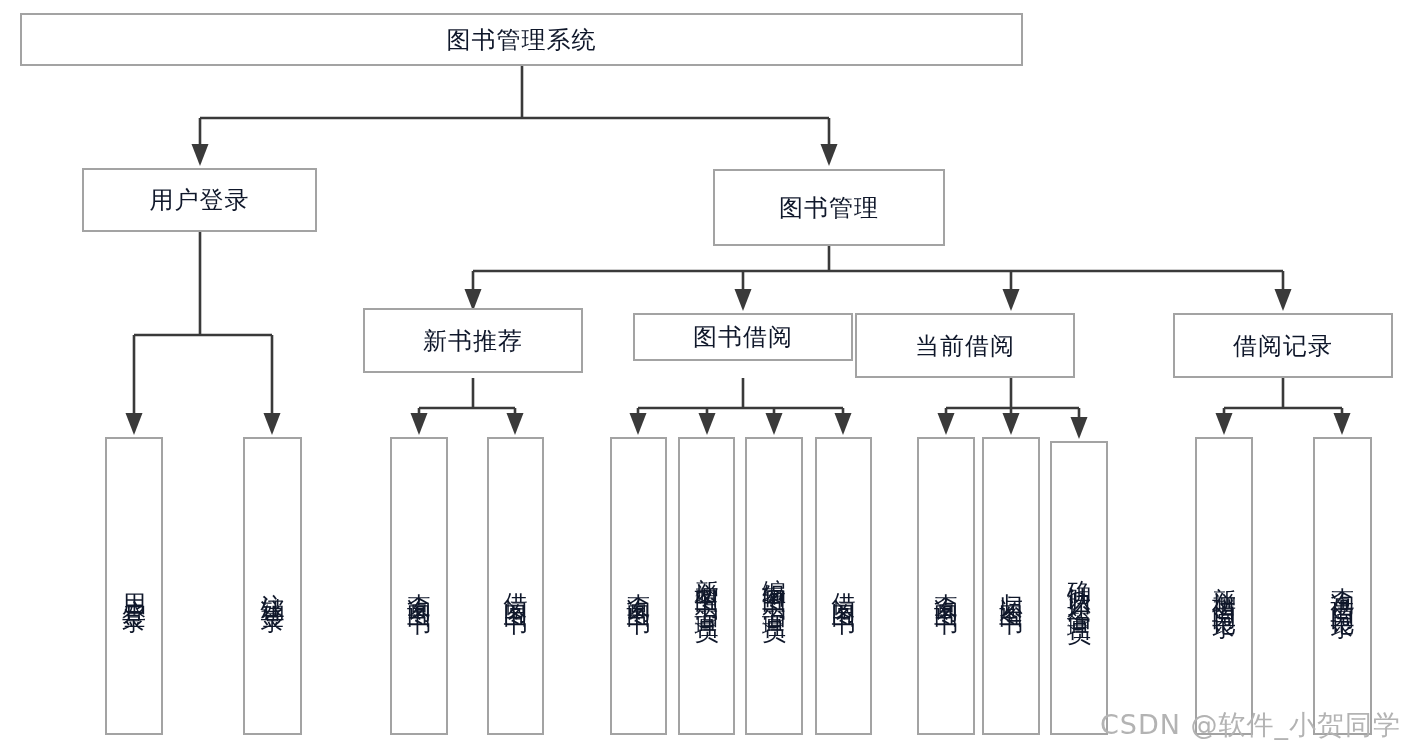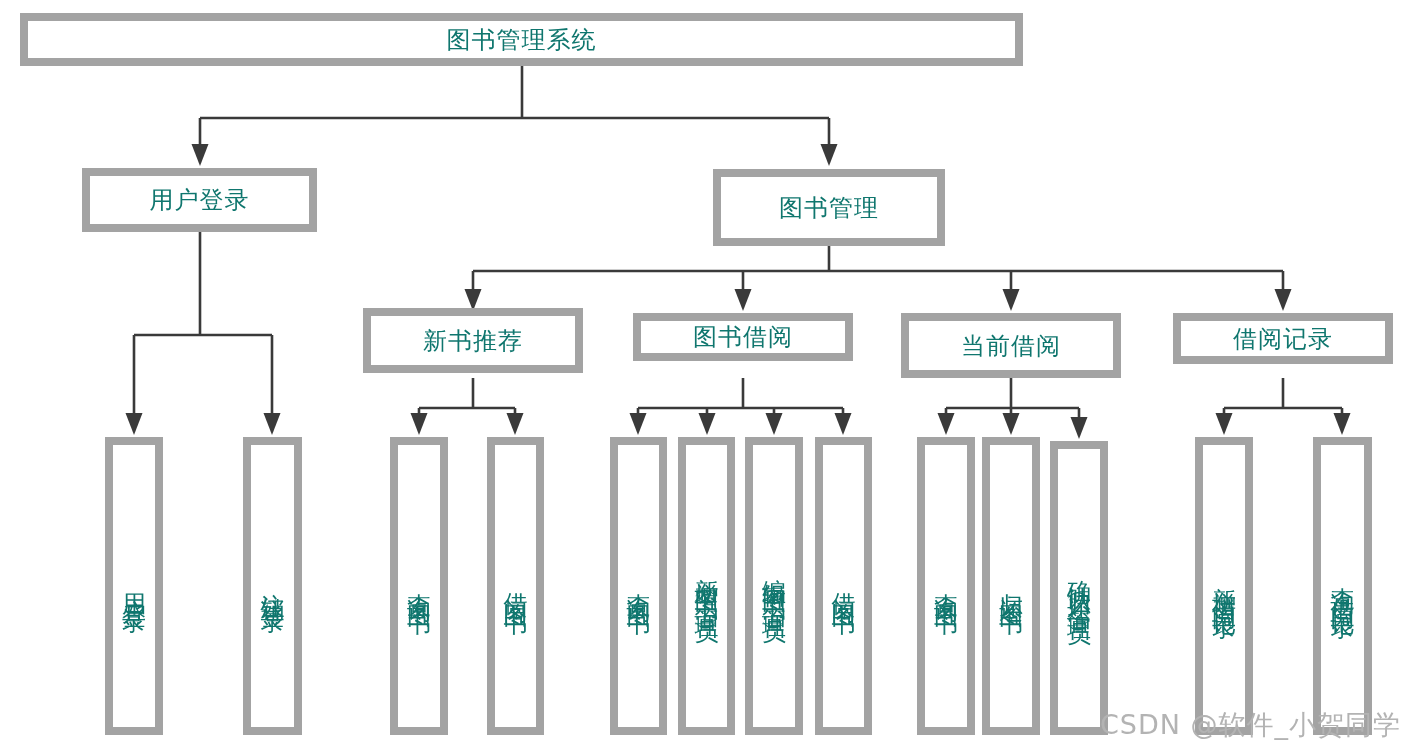--- a/index.html
+++ b/index.html
@@ -13,23 +13,23 @@
   }
   .connectors {
     position: absolute;
     left: 0; top: 0;
     width: 1405px; height: 747px;
     pointer-events: none;
   }
   .node {
     position: absolute;
     box-sizing: border-box;
-    border: 8px solid #a3a3a3;
+    border: 2px solid #a3a3a3;
     background: #ffffff;
-    color: #0f766e;
+    color: #0f172a;
     display: flex;
     align-items: center;
     justify-content: center;
     font-size: 24px;
     line-height: 1;
     text-align: center;
   }
   .h-node { letter-spacing: 1px; }
   .v-node {
     writing-mode: vertical-rl;
@@ -93,22 +93,22 @@
     </g>
   </svg>
 
   <div class="node h-node" style="left:20px; top:13px; width:1003px; height:53px;">图书管理系统</div>
 
   <div class="node h-node" style="left:82px; top:168px; width:235px; height:64px;">用户登录</div>
   <div class="node h-node" style="left:713px; top:169px; width:232px; height:77px;">图书管理</div>
 
   <div class="node h-node" style="left:363px; top:308px; width:220px; height:65px;">新书推荐</div>
   <div class="node h-node" style="left:633px; top:313px; width:220px; height:48px;">图书借阅</div>
-  <div class="node h-node" style="left:901px; top:313px; width:220px; height:65px;">当前借阅</div>
-  <div class="node h-node" style="left:1173px; top:313px; width:220px; height:51px;">借阅记录</div>
+  <div class="node h-node" style="left:855px; top:313px; width:220px; height:65px;">当前借阅</div>
+  <div class="node h-node" style="left:1173px; top:313px; width:220px; height:65px;">借阅记录</div>
 
   <div class="node v-node" style="left:105px; top:437px; width:58px; height:298px;">用户登录</div>
   <div class="node v-node" style="left:243px; top:437px; width:59px; height:298px;">注销登录</div>
 
   <div class="node v-node" style="left:390px; top:437px; width:58px; height:298px;">查询图书</div>
   <div class="node v-node" style="left:487px; top:437px; width:57px; height:298px;">借阅图书</div>
 
   <div class="node v-node" style="left:610px; top:437px; width:57px; height:298px;">查询图书</div>
   <div class="node v-node" style="left:678px; top:437px; width:57px; height:298px;">新增图书（管理员）</div>
   <div class="node v-node" style="left:745px; top:437px; width:58px; height:298px;">编辑图书（管理员）</div>

